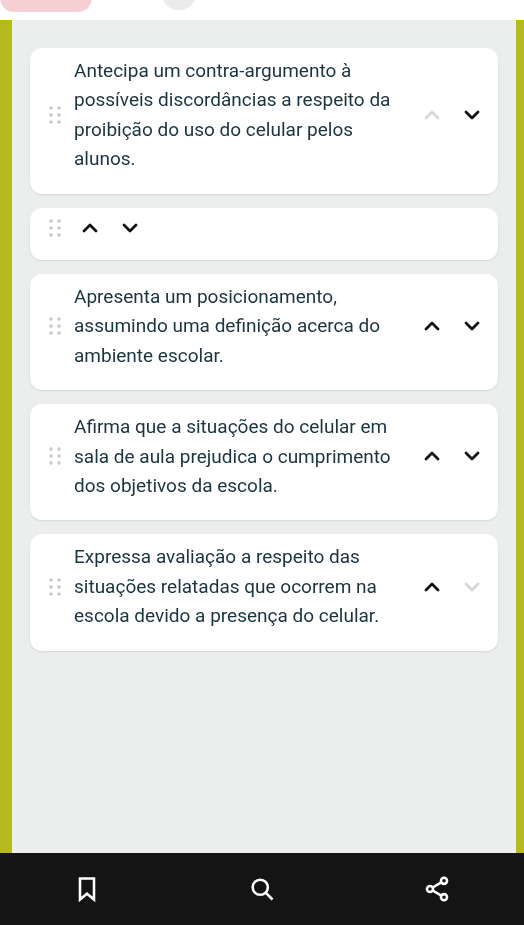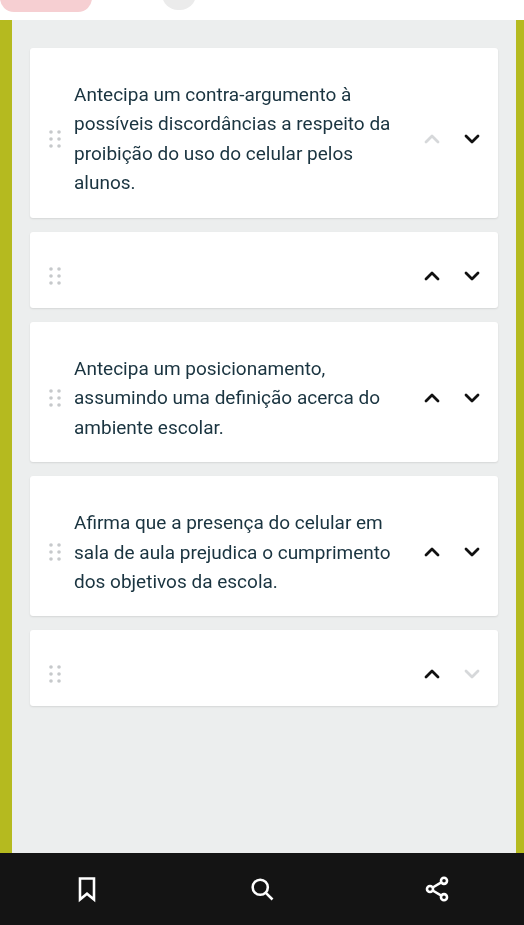--- a/index.html
+++ b/index.html
@@ -39,26 +39,25 @@
     background: #eceeee;
     padding: 28px 18px 10px 18px;
     display: flex;
     flex-direction: column;
     gap: 14px;
     overflow: hidden;
   }
 
   .card {
     background: #ffffff;
-    border-radius: 3px;
+    border-radius: 12px;
     box-shadow: 0 1px 2px rgba(0,0,0,0.10);
     display: flex;
     align-items: center;
-    padding: 32px 14px 20px 14px;
-    justify-content: space-between;
+    padding: 8px 14px 20px 14px;
   }
   .handle {
     width: 22px;
     display: flex;
     justify-content: center;
     align-items: center;
     flex-shrink: 0;
     margin-right: 8px;
   }
   .handle svg { width: 14px; height: 22px; }
@@ -167,70 +166,71 @@
         <div class="handle">
           <svg viewBox="0 0 14 22">
             <circle cx="3" cy="4" r="1.8"></circle>
             <circle cx="11" cy="4" r="1.8"></circle>
             <circle cx="3" cy="11" r="1.8"></circle>
             <circle cx="11" cy="11" r="1.8"></circle>
             <circle cx="3" cy="18" r="1.8"></circle>
             <circle cx="11" cy="18" r="1.8"></circle>
           </svg>
         </div>
-        <div class="card-text">Antecipa um posicionamento, assumindo uma definição acerca do ambiente escolar.</div>
-        <div class="arrows">
-          <button class="arrow-btn">
-            <svg viewBox="0 0 20 20" class="arrow-active">
-              <path d="M4 13 L10 7 L16 13" fill="none" stroke-width="2.8" stroke-linecap="round" stroke-linejoin="round"></path>
-            </svg>
-          </button>
-          <button class="arrow-btn">
-            <svg viewBox="0 0 20 20" class="arrow-active">
-              <path d="M4 7 L10 13 L16 7" fill="none" stroke-width="2.8" stroke-linecap="round" stroke-linejoin="round"></path>
-            </svg>
-          </button>
-        </div>
-      </div>
-      <div class="card">
-        <div class="handle">
-          <svg viewBox="0 0 14 22">
-            <circle cx="3" cy="4" r="1.8"></circle>
-            <circle cx="11" cy="4" r="1.8"></circle>
-            <circle cx="3" cy="11" r="1.8"></circle>
-            <circle cx="11" cy="11" r="1.8"></circle>
-            <circle cx="3" cy="18" r="1.8"></circle>
-            <circle cx="11" cy="18" r="1.8"></circle>
-          </svg>
-        </div>
-        <div class="card-text">Afirma que a presença do celular em sala de aula prejudica o cumprimento dos objetivos da escola.</div>
-        <div class="arrows">
-          <button class="arrow-btn">
-            <svg viewBox="0 0 20 20" class="arrow-active">
-              <path d="M4 13 L10 7 L16 13" fill="none" stroke-width="2.8" stroke-linecap="round" stroke-linejoin="round"></path>
-            </svg>
-          </button>
-          <button class="arrow-btn">
-            <svg viewBox="0 0 20 20" class="arrow-active">
-              <path d="M4 7 L10 13 L16 7" fill="none" stroke-width="2.8" stroke-linecap="round" stroke-linejoin="round"></path>
-            </svg>
-          </button>
-        </div>
-      </div>
-      <div class="card">
-        <div class="handle">
-          <svg viewBox="0 0 14 22">
-            <circle cx="3" cy="4" r="1.8"></circle>
-            <circle cx="11" cy="4" r="1.8"></circle>
-            <circle cx="3" cy="11" r="1.8"></circle>
-            <circle cx="11" cy="11" r="1.8"></circle>
-            <circle cx="3" cy="18" r="1.8"></circle>
-            <circle cx="11" cy="18" r="1.8"></circle>
-          </svg>
-        </div>
+        <div class="card-text">Apresenta um posicionamento, assumindo uma definição acerca do ambiente escolar.</div>
+        <div class="arrows">
+          <button class="arrow-btn">
+            <svg viewBox="0 0 20 20" class="arrow-active">
+              <path d="M4 13 L10 7 L16 13" fill="none" stroke-width="2.8" stroke-linecap="round" stroke-linejoin="round"></path>
+            </svg>
+          </button>
+          <button class="arrow-btn">
+            <svg viewBox="0 0 20 20" class="arrow-active">
+              <path d="M4 7 L10 13 L16 7" fill="none" stroke-width="2.8" stroke-linecap="round" stroke-linejoin="round"></path>
+            </svg>
+          </button>
+        </div>
+      </div>
+      <div class="card">
+        <div class="handle">
+          <svg viewBox="0 0 14 22">
+            <circle cx="3" cy="4" r="1.8"></circle>
+            <circle cx="11" cy="4" r="1.8"></circle>
+            <circle cx="3" cy="11" r="1.8"></circle>
+            <circle cx="11" cy="11" r="1.8"></circle>
+            <circle cx="3" cy="18" r="1.8"></circle>
+            <circle cx="11" cy="18" r="1.8"></circle>
+          </svg>
+        </div>
+        <div class="card-text">Afirma que a situações do celular em sala de aula prejudica o cumprimento dos objetivos da escola.</div>
+        <div class="arrows">
+          <button class="arrow-btn">
+            <svg viewBox="0 0 20 20" class="arrow-active">
+              <path d="M4 13 L10 7 L16 13" fill="none" stroke-width="2.8" stroke-linecap="round" stroke-linejoin="round"></path>
+            </svg>
+          </button>
+          <button class="arrow-btn">
+            <svg viewBox="0 0 20 20" class="arrow-active">
+              <path d="M4 7 L10 13 L16 7" fill="none" stroke-width="2.8" stroke-linecap="round" stroke-linejoin="round"></path>
+            </svg>
+          </button>
+        </div>
+      </div>
+      <div class="card">
+        <div class="handle">
+          <svg viewBox="0 0 14 22">
+            <circle cx="3" cy="4" r="1.8"></circle>
+            <circle cx="11" cy="4" r="1.8"></circle>
+            <circle cx="3" cy="11" r="1.8"></circle>
+            <circle cx="11" cy="11" r="1.8"></circle>
+            <circle cx="3" cy="18" r="1.8"></circle>
+            <circle cx="11" cy="18" r="1.8"></circle>
+          </svg>
+        </div>
+        <div class="card-text">Expressa avaliação a respeito das situações relatadas que ocorrem na escola devido a presença do celular.</div>
         <div class="arrows">
           <button class="arrow-btn">
             <svg viewBox="0 0 20 20" class="arrow-active">
               <path d="M4 13 L10 7 L16 13" fill="none" stroke-width="2.8" stroke-linecap="round" stroke-linejoin="round"></path>
             </svg>
           </button>
           <button class="arrow-btn">
             <svg viewBox="0 0 20 20" class="arrow-disabled">
               <path d="M4 7 L10 13 L16 7" fill="none" stroke-width="2.8" stroke-linecap="round" stroke-linejoin="round"></path>
             </svg>

